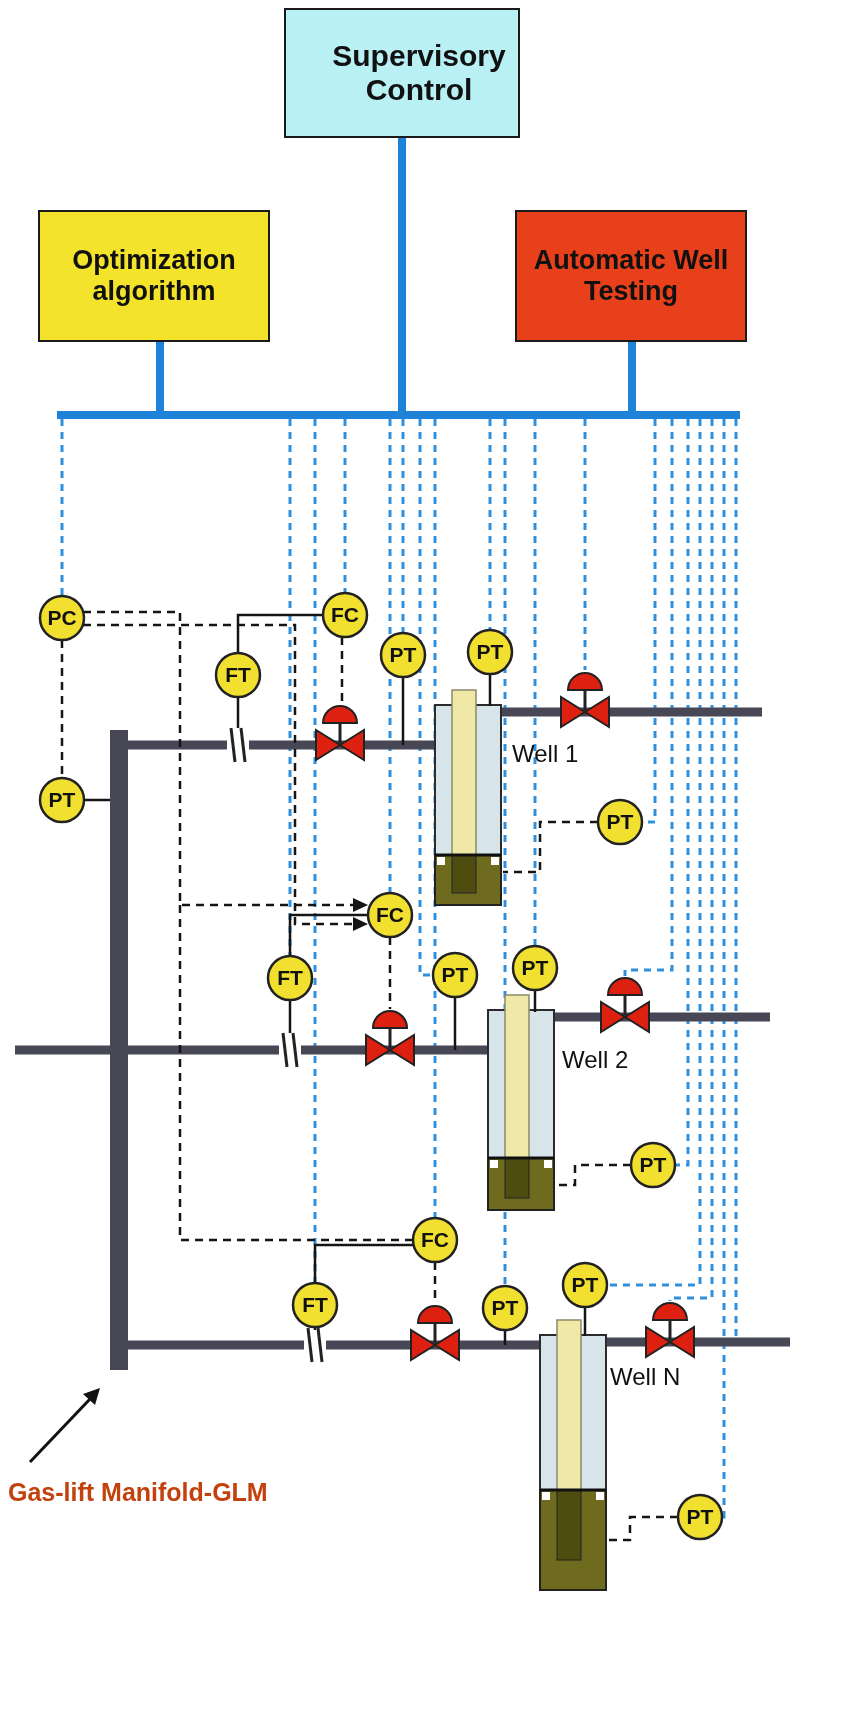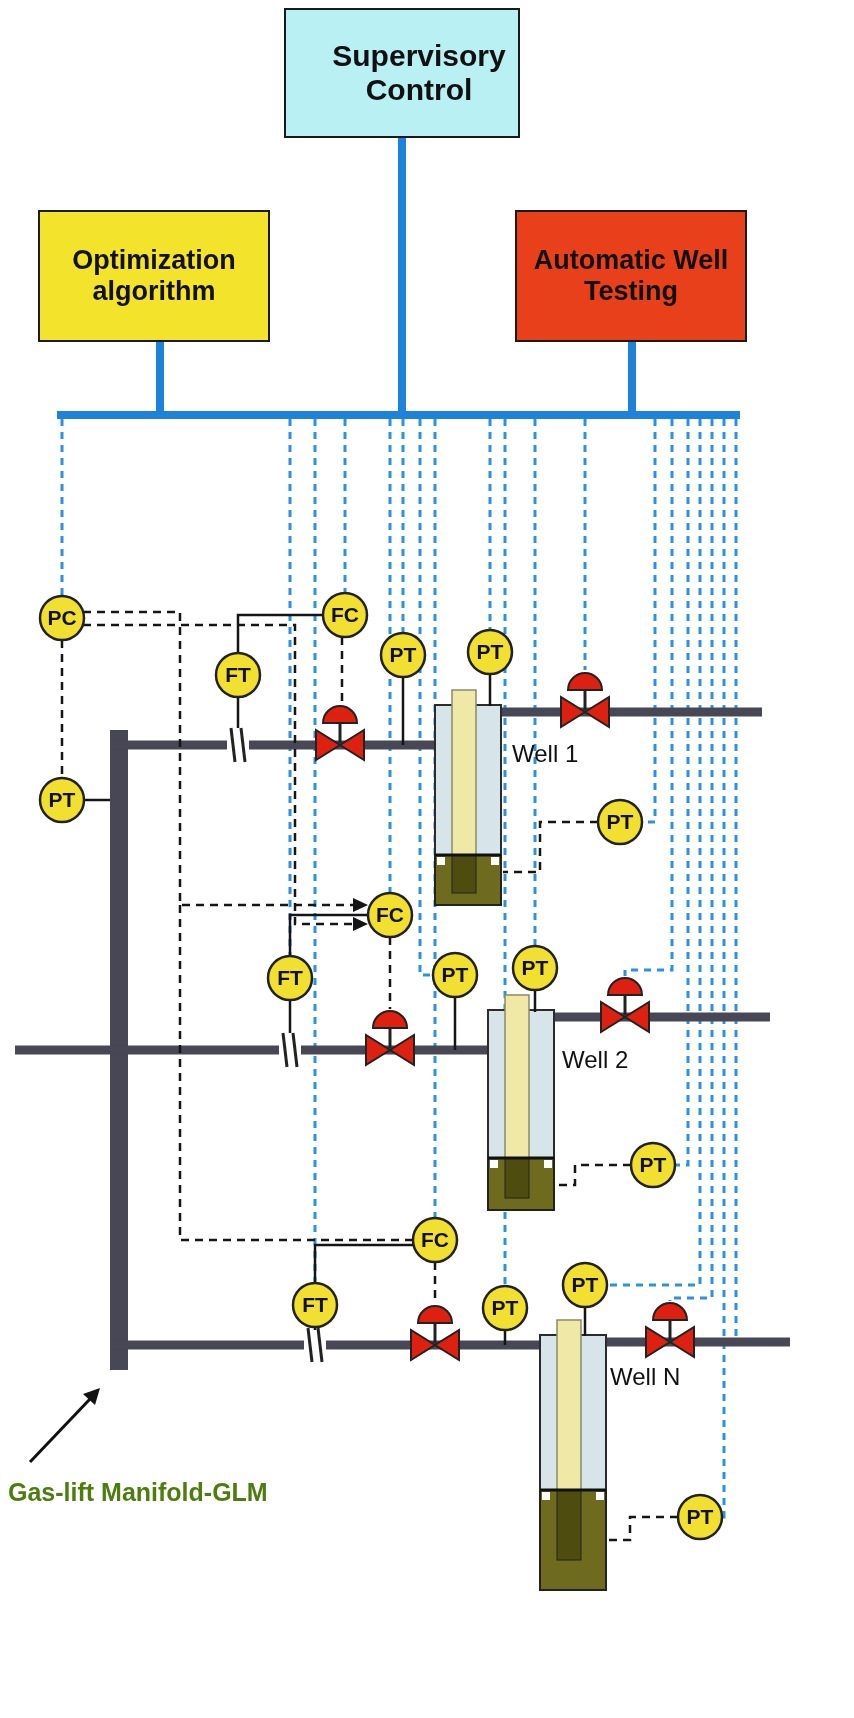--- a/index.html
+++ b/index.html
@@ -18,21 +18,21 @@
     border:2px solid #1a1a1a;
     box-sizing:border-box;
     font-weight:bold;color:#111;
   }
   .box span{white-space:pre-line;line-height:1.15;}
   .box.supervisory{left:284px;top:8px;width:236px;height:130px;background:#b8f0f4;font-size:30px;padding-left:34px;}
   .box.optimization{left:38px;top:210px;width:232px;height:132px;background:#f4e32b;font-size:27px;}
   .box.welltesting{left:515px;top:210px;width:232px;height:132px;background:#e8401a;font-size:27px;}
   .glm-label{
     position:absolute;left:8px;top:1478px;
-    font-size:25px;font-weight:bold;color:#4d7c0f;
+    font-size:25px;font-weight:bold;color:#c2410c;
   }
   svg text{font-family:"Liberation Sans", sans-serif;}
   .inst circle{fill:#f2e030;stroke:#222;stroke-width:2.5px;}
   .inst text{font-size:21px;font-weight:bold;fill:#111;text-anchor:middle;}
   .well-label{font-size:24px;fill:#111;}
   .busline{stroke:#1d82d8;stroke-width:8;fill:none;}
   .bluedash{stroke:#2f90dd;stroke-width:3;fill:none;stroke-dasharray:7 6;}
   .blackdash{stroke:#151515;stroke-width:2.5;fill:none;stroke-dasharray:8 6;}
   .blacksolid{stroke:#151515;stroke-width:2.5;fill:none;}
   .pipe{stroke:#474756;stroke-width:9;fill:none;}

